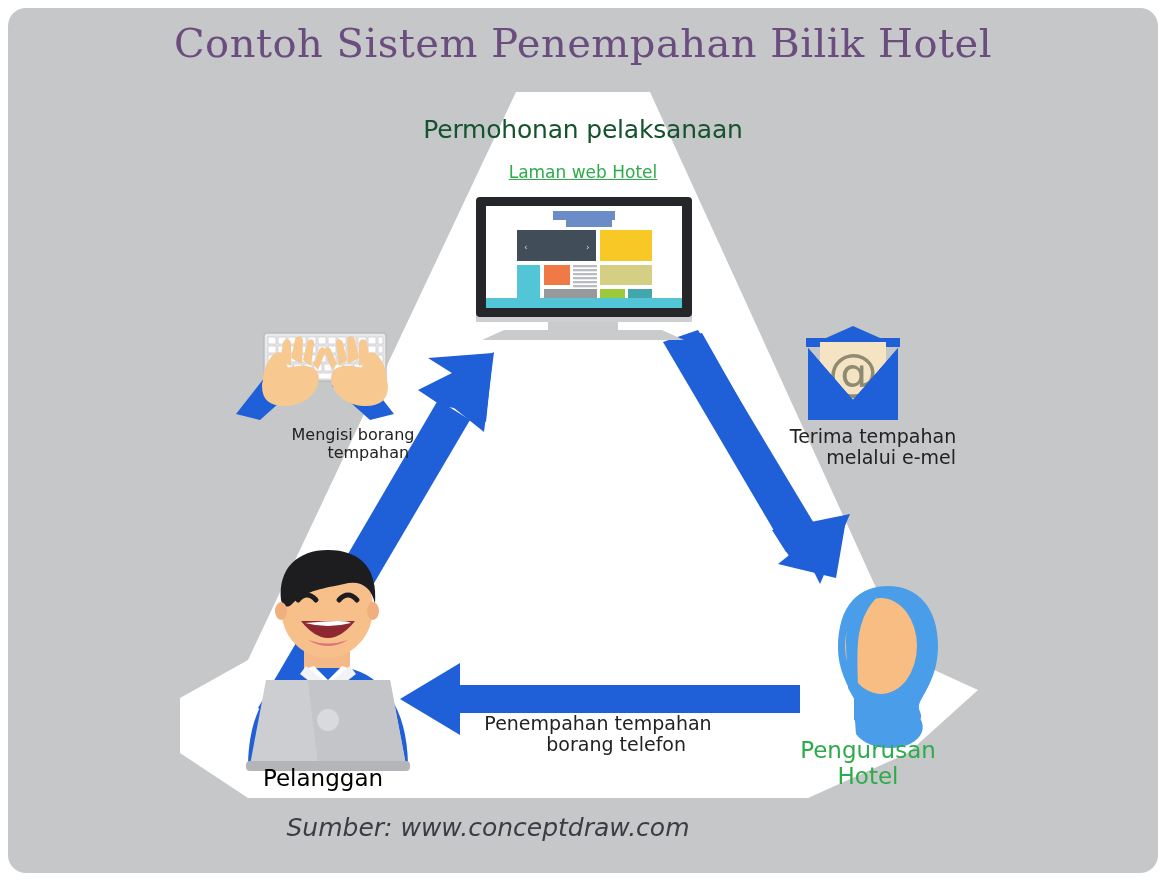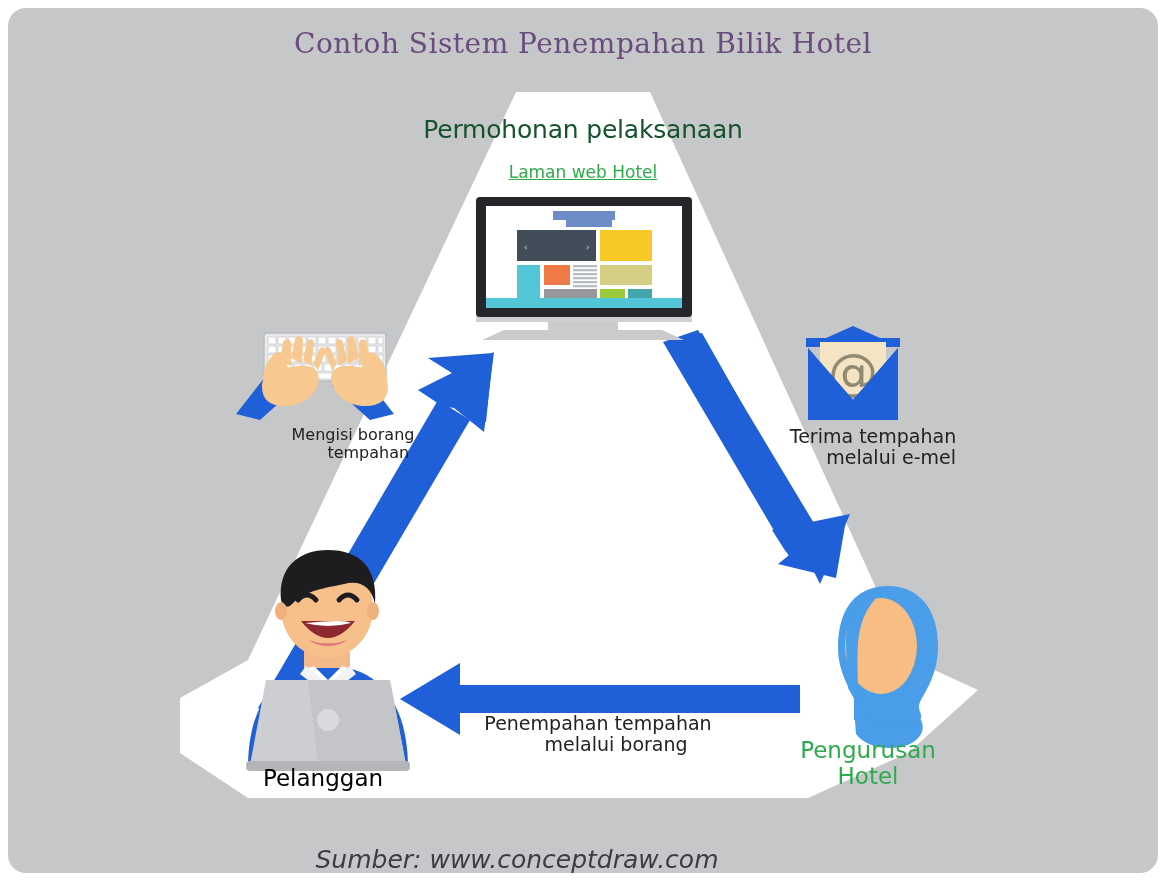--- a/index.html
+++ b/index.html
@@ -33,24 +33,24 @@
     height: 865px;
   }
   .txt {
     position: absolute;
     text-align: center;
     white-space: pre;
     line-height: 1.13;
   }
   #title {
     left: 0px;
-    top: 20px;
+    top: 13px;
     width: 1150px;
     font-family: "DejaVu Serif", serif;
-    font-size: 28px;
+    font-size: 40px;
     color: #6a4c7e;
     letter-spacing: 0.5px;
   }
   #subtitle-red {
     left: 275px;
     top: 108px;
     width: 600px;
     font-size: 25px;
     font-weight: normal;
     color: #14532d;
@@ -94,27 +94,26 @@
   }
   #label-hotel {
     left: 725px;
     top: 729px;
     width: 270px;
     font-size: 23px;
     color: #2eab4b;
   }
   #source {
     left: 0px;
-    top: 838px;
+    top: 806px;
     width: 960px;
     font-family: "DejaVu Sans", sans-serif;
     font-style: italic;
     font-size: 25px;
     color: #3c3c46;
-    padding-left: 29px;
   }
 </style>
 </head>
 <body>
 
 <div id="canvas">
   <div id="plate">
 
     <svg class="svg-layer" viewBox="0 0 1150 865">
 
@@ -322,21 +321,21 @@
 
     <div class="txt" id="subtitle-green">Laman web Hotel</div>
 
     <div class="txt" id="label-keyboard"><span>Mengisi borang</span>
       <span>tempahan</span></div>
 
     <div class="txt" id="label-email"><span>Terima tempahan</span>
       <span>melalui e-mel</span></div>
 
     <div class="txt" id="label-phone"><span>Penempahan tempahan</span>
-      <span>melalui borang</span></div>
+      <span>borang telefon</span></div>
 
     <div class="txt" id="label-customer">Pelanggan</div>
 
     <div class="txt" id="label-hotel">Pengurusan
 Hotel</div>
 
     <div class="txt" id="source">Sumber: www.conceptdraw.com</div>
 
   </div>
 </div>

